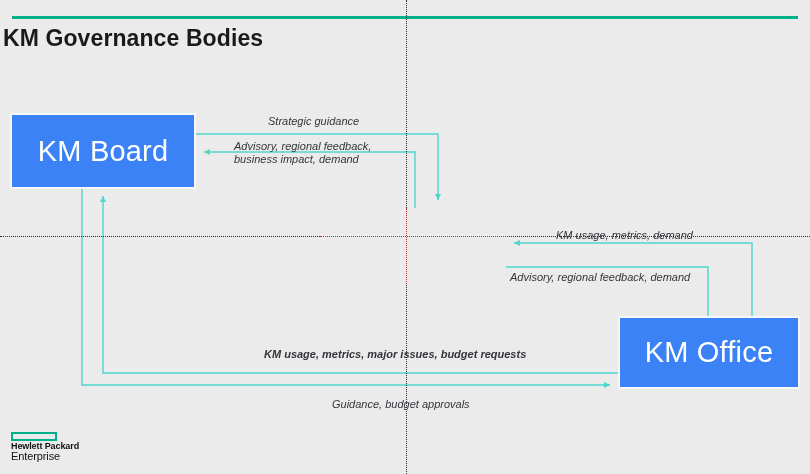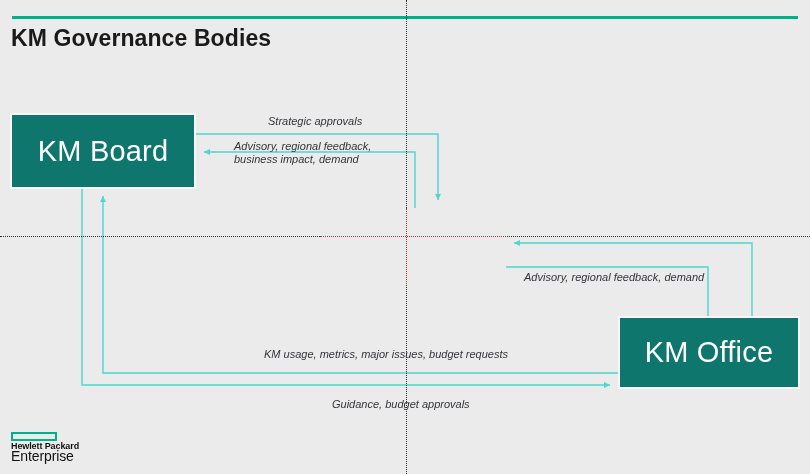--- a/index.html
+++ b/index.html
@@ -23,21 +23,21 @@
     left: 12px;
     top: 16px;
     width: 786px;
     height: 3px;
     background: #00b188;
   }
 
   
   .slide-title {
     position: absolute;
-    left: 11px;
+    left: 3px;
     top: 25px;
     font-size: 23px;
     font-weight: bold;
     color: #1a1a1a;
     letter-spacing: 0.1px;
     white-space: nowrap;
   }
 
   
   .guide-v {
@@ -73,21 +73,21 @@
     top: 236px;
     width: 186px;
     height: 0;
     border-top: 1px dotted #b03030;
     z-index: 41;
   }
 
   
   .node {
     position: absolute;
-    background: #0f766e;
+    background: #3b82f6;
     border: 2px solid #f7f7f7;
     box-sizing: border-box;
     display: flex;
     align-items: center;
     justify-content: center;
     color: #ffffff;
     font-size: 29px;
     font-weight: normal;
     letter-spacing: 0.2px;
     z-index: 30;
@@ -116,22 +116,22 @@
     color: #33353a;
     white-space: nowrap;
     line-height: 13px;
     z-index: 35;
   }
   .edge-label.two-line { white-space: normal; }
 
   #lbl-strategic   { left: 268px; top: 115px; }
   #lbl-advisory-bd { left: 234px; top: 140px; width: 170px; }
   #lbl-usage-demand{ left: 556px; top: 229px; }
-  #lbl-advisory-of { left: 524px; top: 271px; }
-  #lbl-usage-major { left: 264px; top: 348px; }
+  #lbl-advisory-of { left: 510px; top: 271px; }
+  #lbl-usage-major { left: 264px; top: 348px; font-weight: bold; }
   #lbl-guidance    { left: 332px; top: 398px; }
 
   
   .logo {
     position: absolute;
     left: 11px;
     top: 432px;
     z-index: 35;
   }
   .logo-mark {
@@ -141,21 +141,21 @@
     box-sizing: border-box;
   }
   .logo-line1 {
     font-size: 9px;
     font-weight: bold;
     color: #111111;
     letter-spacing: -0.1px;
     line-height: 10px;
   }
   .logo-line2 {
-    font-size: 14px;
+    font-size: 11px;
     font-weight: normal;
     color: #111111;
     letter-spacing: -0.1px;
     line-height: 10px;
   }
 </style>
 </head>
 <body>
 
 <div id="slide">
@@ -192,24 +192,25 @@
   </div>
 
 
   <div class="node" id="node-office">
     <span>KM Office</span>
   </div>
 
   <div class="guide-h-red"></div>
   <div class="guide-v-red"></div>
 
-  <div class="edge-label" id="lbl-strategic">Strategic approvals</div>
+  <div class="edge-label" id="lbl-strategic">Strategic guidance</div>
 
   <div class="edge-label two-line" id="lbl-advisory-bd">Advisory, regional feedback, business impact, demand</div>
 
+  <div class="edge-label" id="lbl-usage-demand">KM usage, metrics, demand</div>
 
   <div class="edge-label" id="lbl-advisory-of">Advisory, regional feedback, demand</div>
 
   <div class="edge-label" id="lbl-usage-major">KM usage, metrics, major issues, budget requests</div>
 
   <div class="edge-label" id="lbl-guidance">Guidance, budget approvals</div>
 
   <div class="logo">
     <div class="logo-mark"></div>
     <div class="logo-line1">Hewlett Packard</div>

